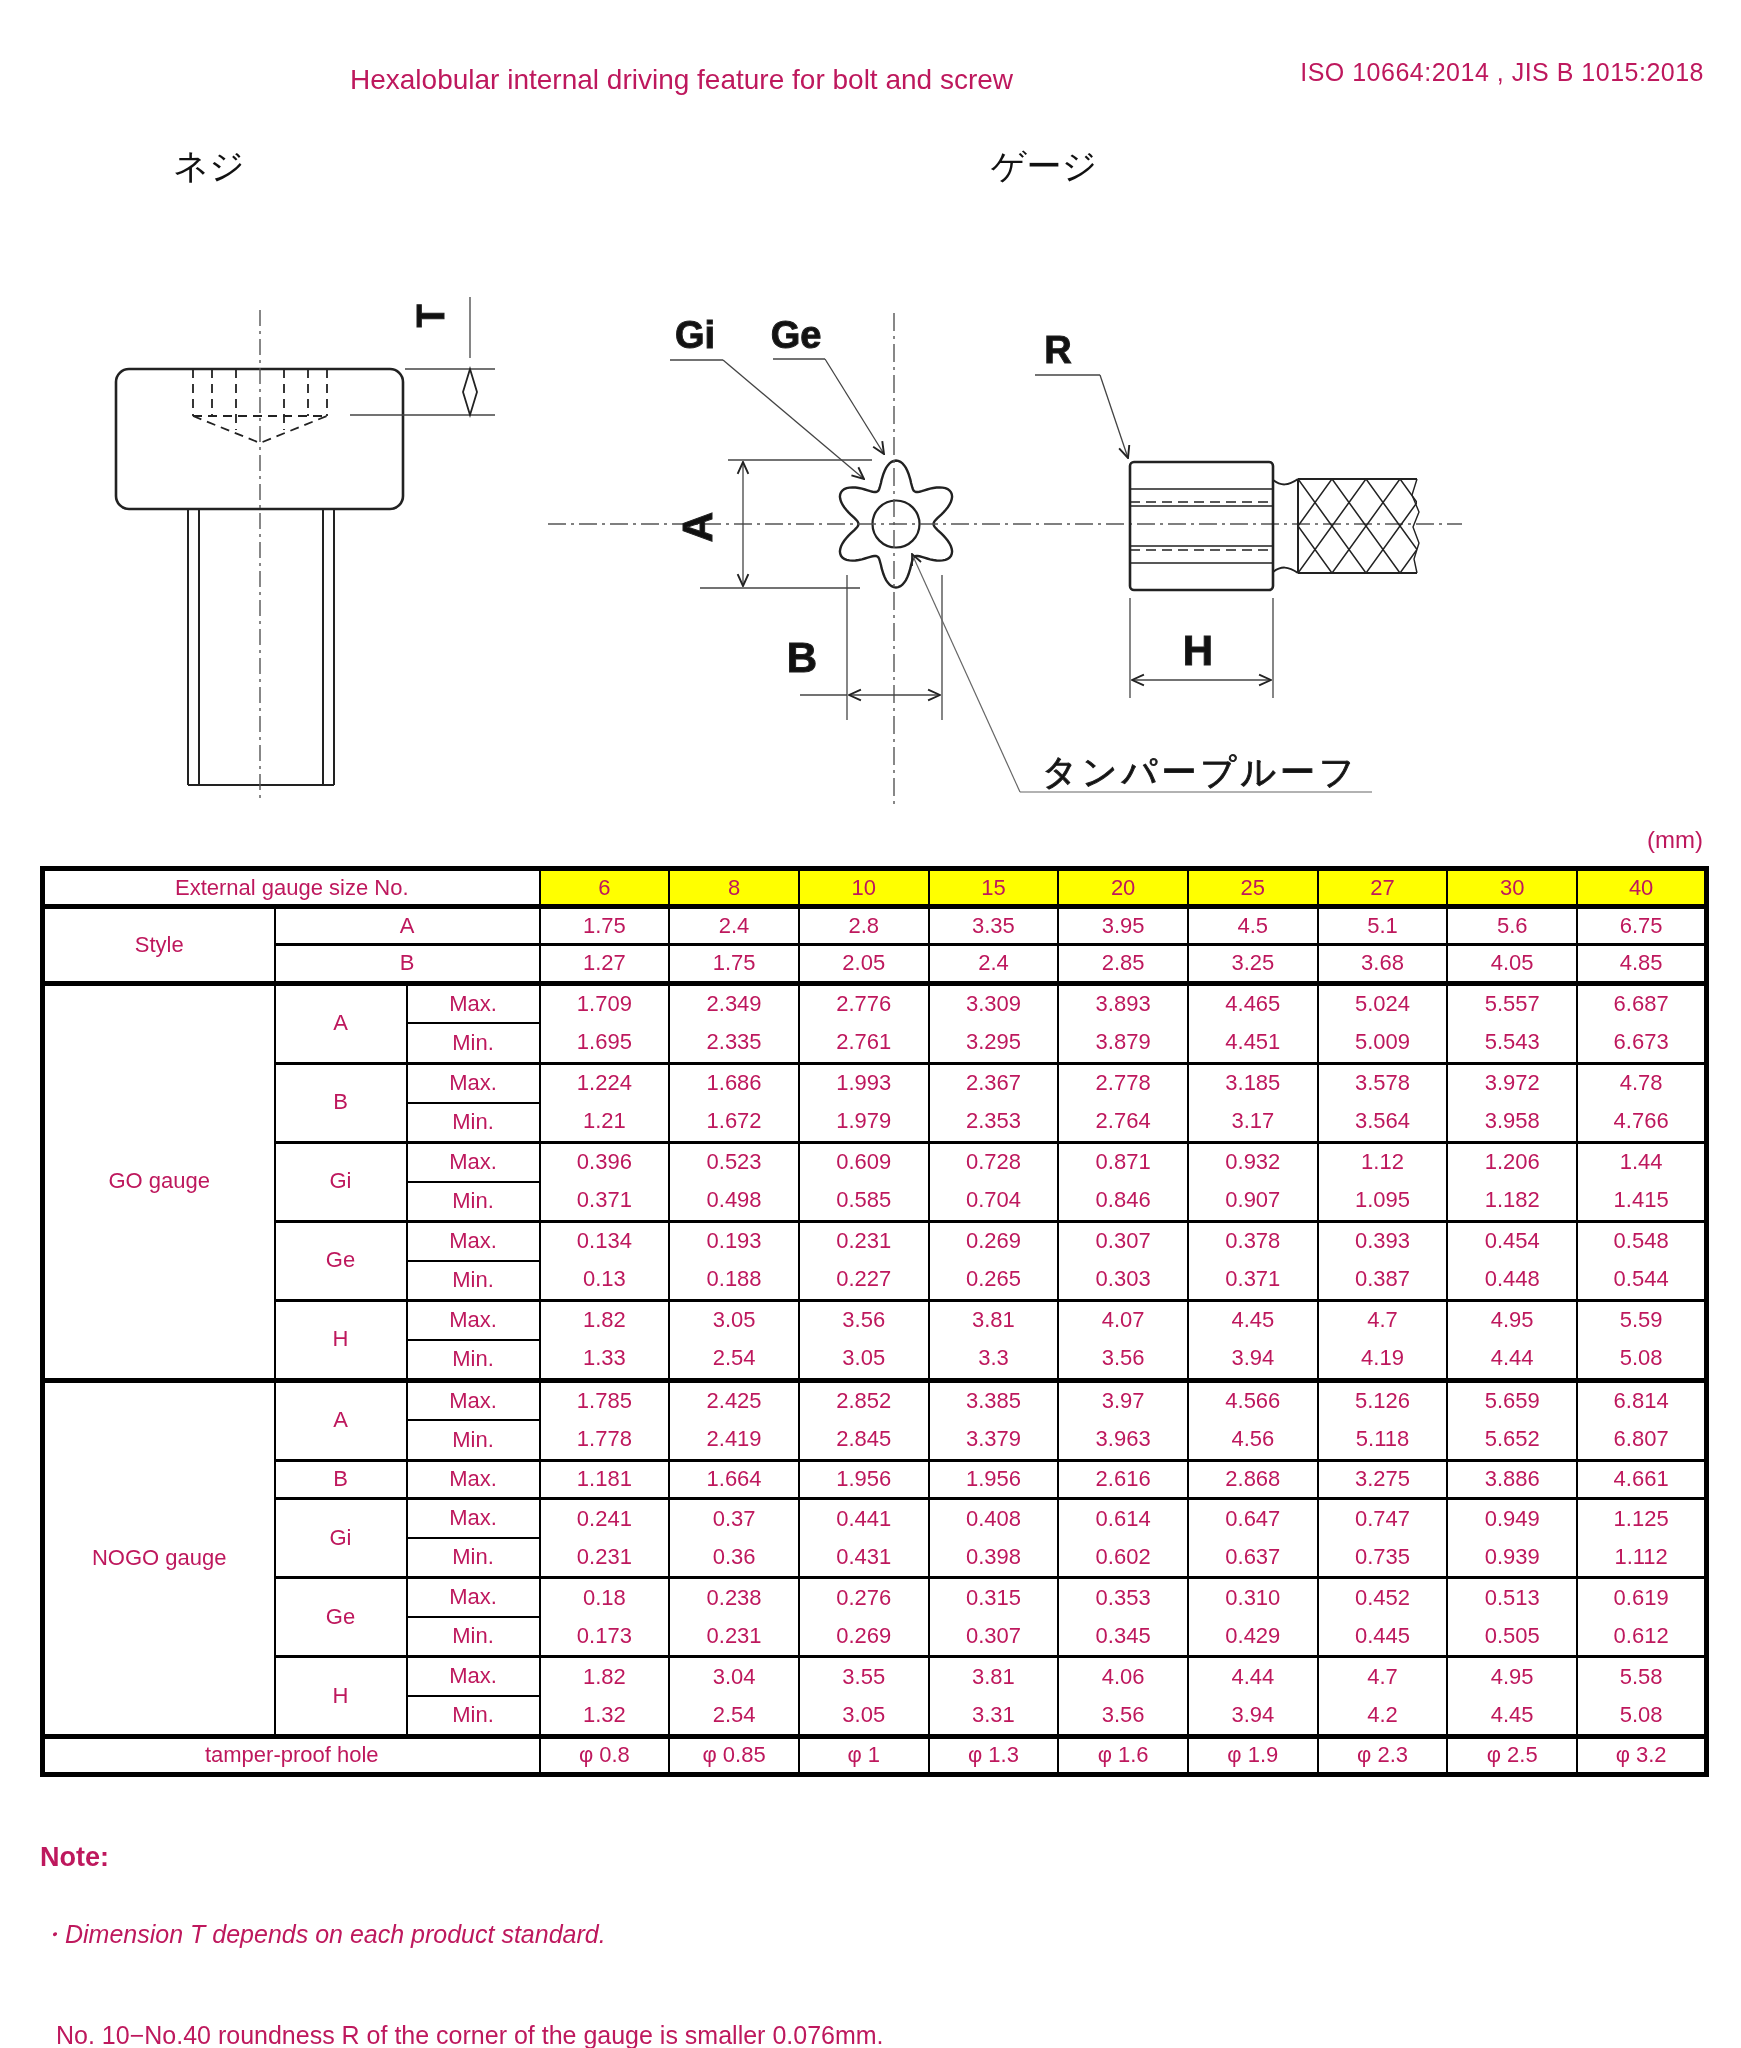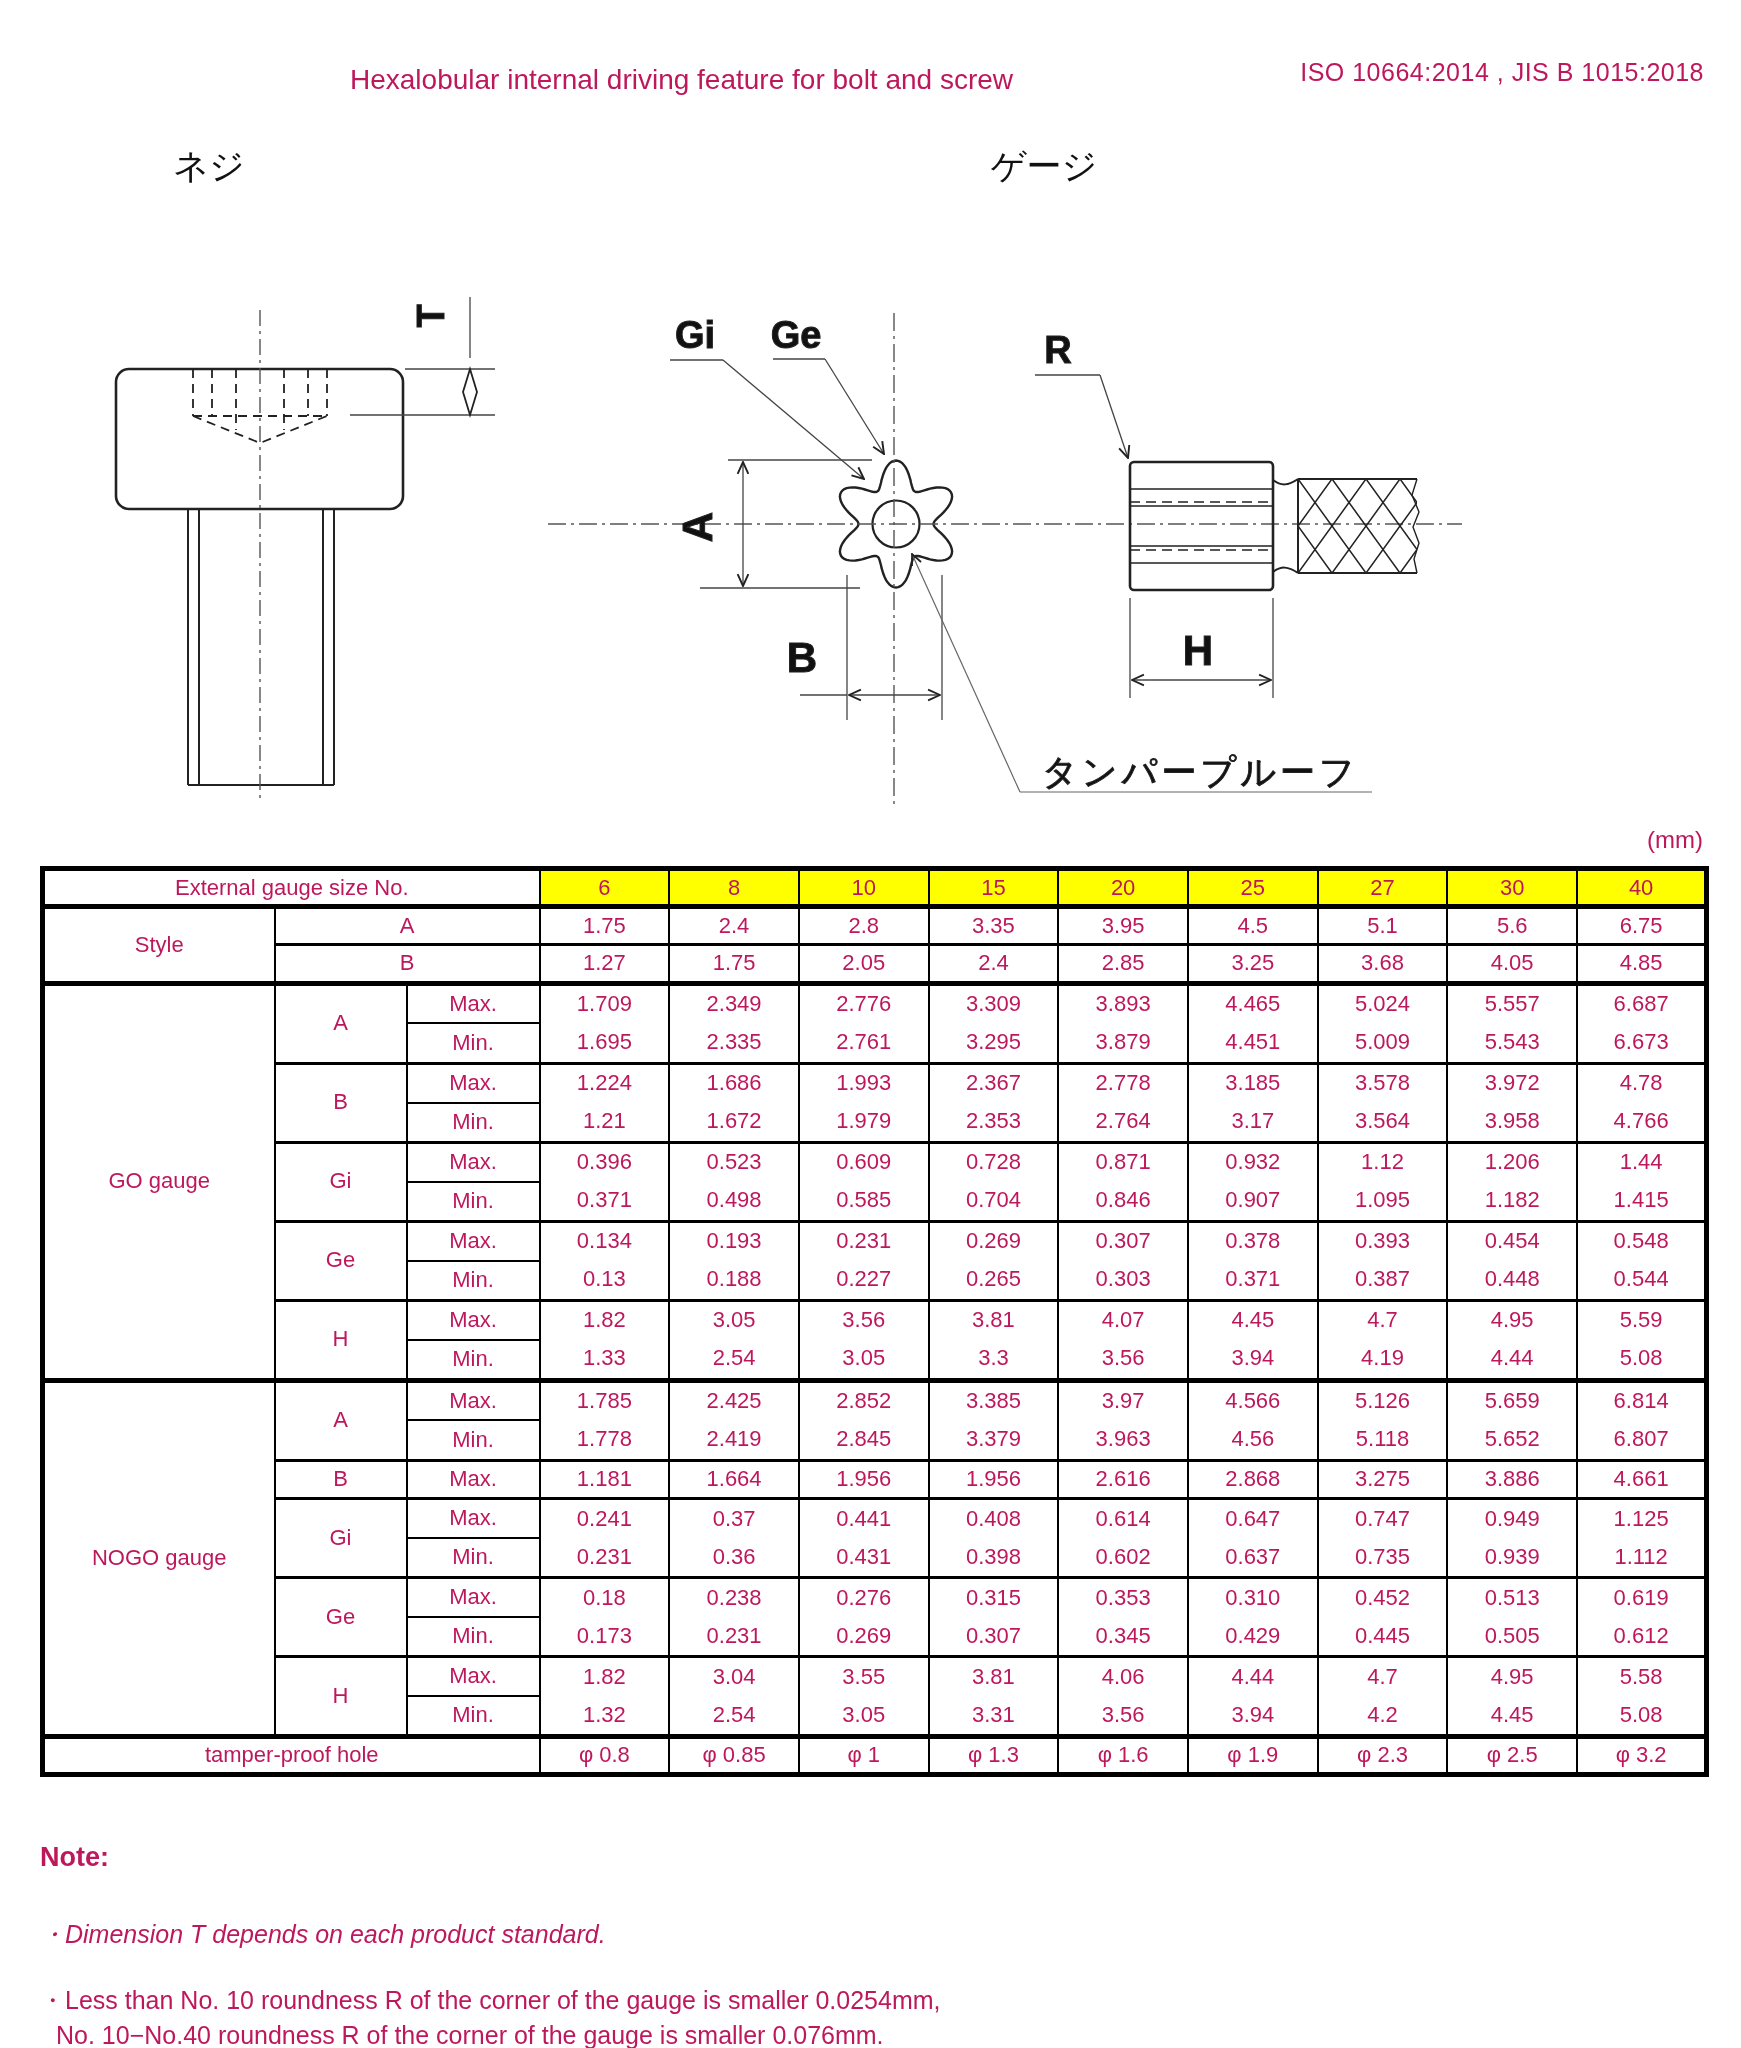--- a/index.html
+++ b/index.html
@@ -603,16 +603,15 @@
             <td>φ 2.3</td>
             <td>φ 2.5</td>
             <td>φ 3.2</td>
           </tr>
         </tbody>
     </table>
   </div>
 
   <div id="note-title" class="abs">Note:</div>
   <div id="note-1" class="abs note-line">・Dimension T depends on each product standard.</div>
-  <div id="note-2" class="abs note-line">・Less than No. 10 roundness R of the corner of the gauge is smaller 0.0254mm,</div>
   <div id="note-3" class="abs note-line">No. 10−No.40 roundness R of the corner of the gauge is smaller 0.076mm.</div>
 
 </div>
 
 </body></html>

